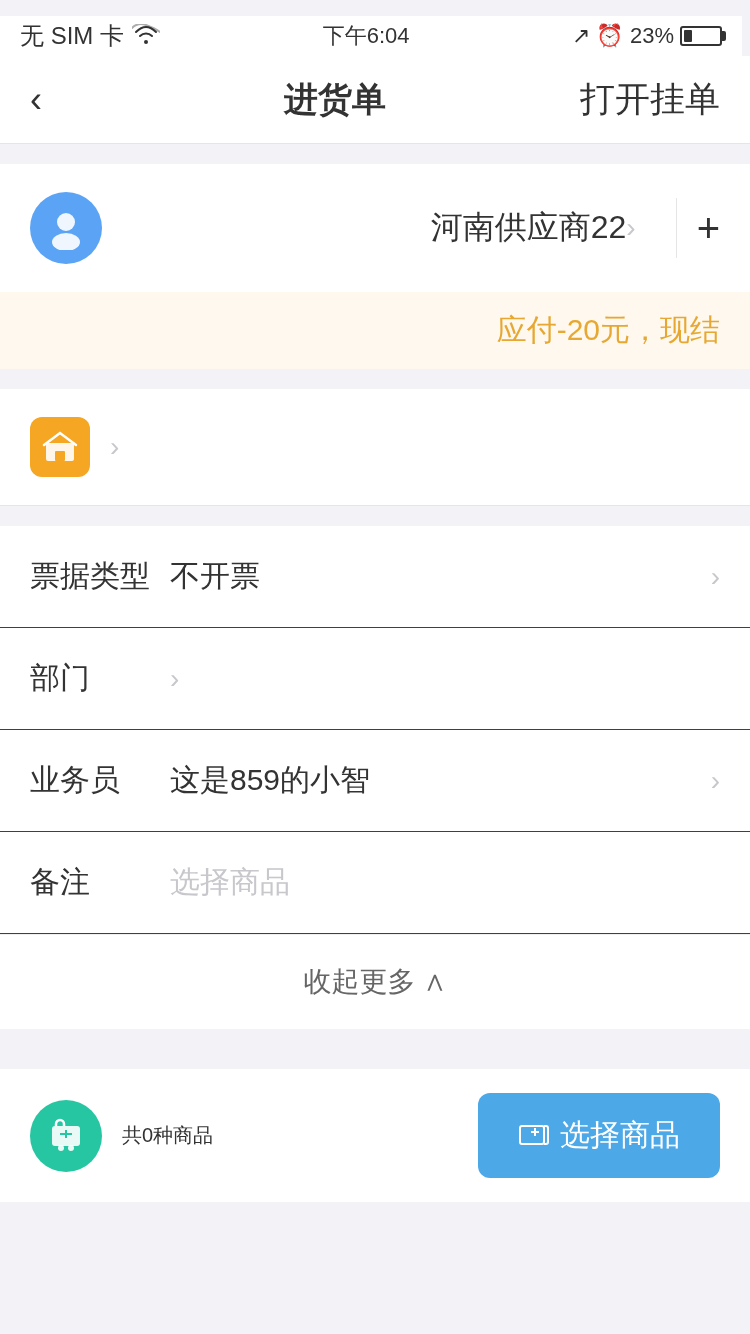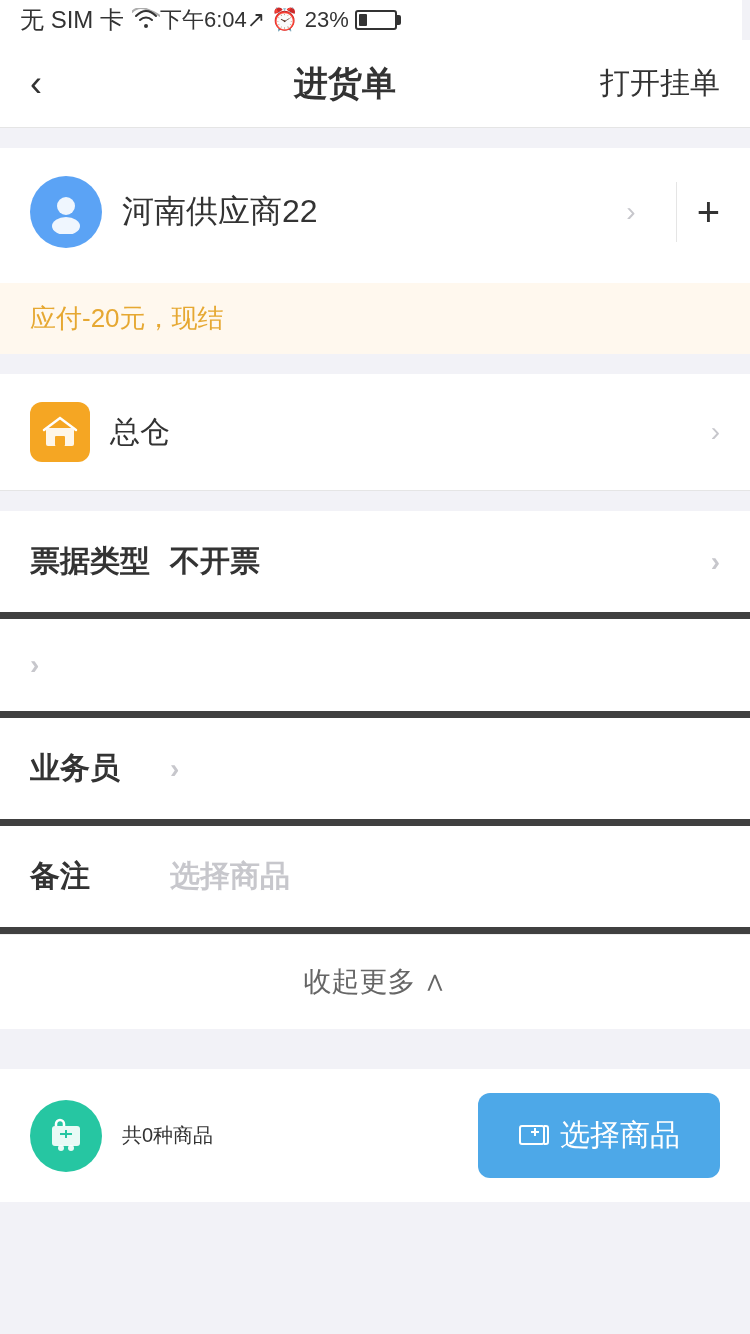--- a/index.html
+++ b/index.html
@@ -13,23 +13,25 @@
       color: #333;
     }
 
     
     .status-bar {
       width: 742px;
       height: 40px;
       background: #fff;
       display: flex;
       align-items: center;
+      justify-content: space-between;
       padding: 0 20px;
       font-size: 24px;
       color: #333;
+      margin-top: 16px;
     }
     .status-left { display: flex; align-items: center; gap: 8px; }
     .status-center { font-size: 22px; font-weight: 500; }
     .status-right { display: flex; align-items: center; gap: 6px; font-size: 22px; }
     .battery-icon {
       width: 42px; height: 20px;
       border: 2px solid #333;
       border-radius: 3px;
       position: relative;
       display: inline-flex;
@@ -67,35 +69,36 @@
       color: #333;
       cursor: pointer;
       width: 60px;
     }
     .nav-title {
       font-size: 34px;
       font-weight: 600;
       color: #333;
     }
     .nav-action {
-      font-size: 30px;
+      font-size: 35px;
       color: #333;
       cursor: pointer;
     }
 
     
     .section-gap {
       height: 20px;
       background: #f2f2f7;
     }
 
     
     .card {
       background: #fff;
       margin-bottom: 0;
+      text-align: right;
     }
 
     
     .supplier-row {
       display: flex;
       align-items: center;
       padding: 28px 30px;
       background: #fff;
     }
     .supplier-avatar {
@@ -130,36 +133,34 @@
       width: 1px;
       height: 60px;
       background: #e5e5e5;
       margin: 0 10px;
     }
 
     
     .notice-bar {
       background: #fff8ee;
       padding: 18px 30px;
-      font-size: 26px;
+      font-size: 30px;
       color: #e6a832;
-      margin-top: 7px;
     }
 
     
     .form-section {
       background: #fff;
     }
     .form-row {
       display: flex;
       align-items: center;
       padding: 30px 30px;
-      border-bottom: 7px solid #404040;
-      cursor: pointer;
-      font-weight: bold;
+      border-bottom: 1px solid #404040;
+      cursor: pointer;
     }
     .form-row:last-child { border-bottom: none; }
     .form-row-icon {
       width: 60px;
       height: 60px;
       border-radius: 12px;
       background: #f5a623;
       display: flex;
       align-items: center;
       justify-content: center;
@@ -301,40 +302,41 @@
 <div class="section-gap"></div>
 
 <div class="warehouse-row">
   <div class="form-row-icon">
     <svg width="36" height="36" viewBox="0 0 36 36" fill="none">
       <rect x="4" y="14" width="28" height="18" rx="2" fill="white" opacity="0.9"></rect>
       <path d="M2 16L18 4l16 12" stroke="white" stroke-width="2.5" fill="none" stroke-linecap="round"></path>
       <rect x="13" y="22" width="10" height="10" rx="1" fill="#f5a623"></rect>
     </svg>
   </div>
-  <span class="form-value">总仓</span>
   <span class="arrow-right">›</span>
 </div>
 
 <div class="section-gap"></div>
 
 <div class="form-section">
 
   <div class="form-row">
     <span class="form-label">票据类型</span>
     <span class="form-value">不开票</span>
     <span class="arrow-right">›</span>
   </div>
 
   <div class="form-row">
+    <span class="form-label">部门</span>
     <span class="arrow-right">›</span>
   </div>
 
   <div class="form-row">
     <span class="form-label">业务员</span>
+    <span class="form-value">这是859的小智</span>
     <span class="arrow-right">›</span>
   </div>
 
   <div class="form-row">
     <span class="form-label">备注</span>
     <span class="form-placeholder">选择商品</span>
   </div>
 
   <div class="collapse-toggle">收起更多 ∧</div>
 </div>

